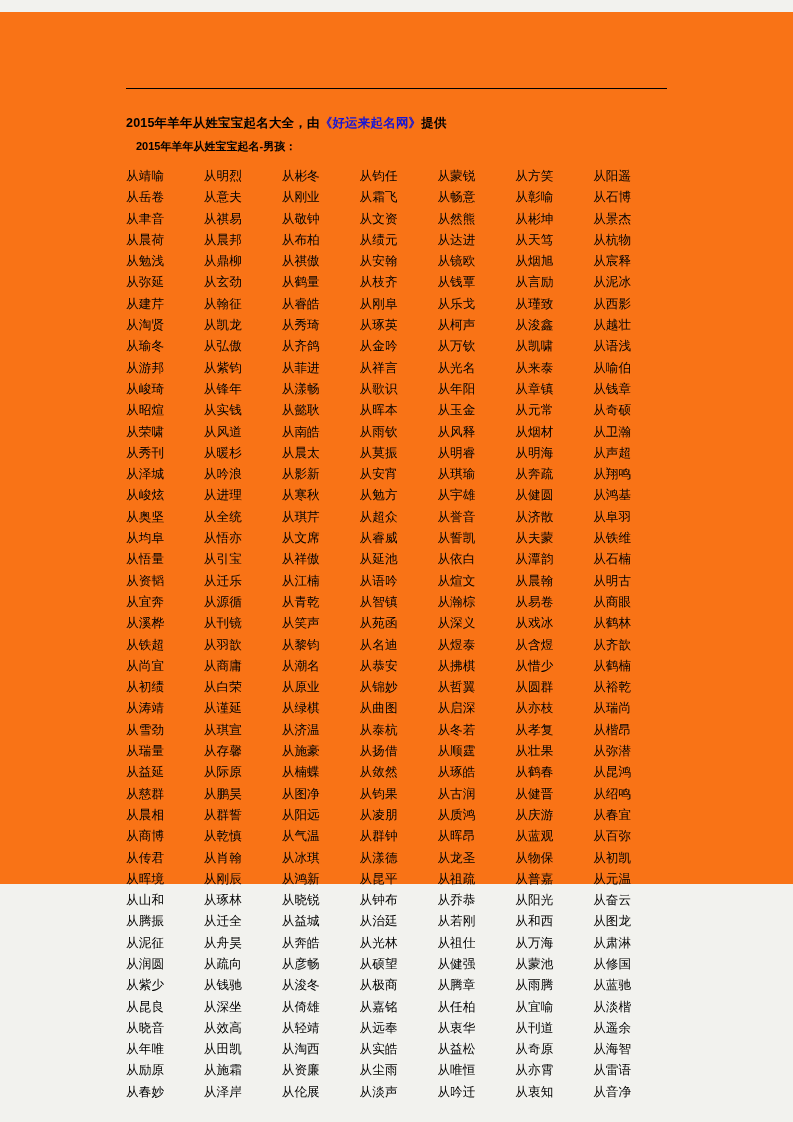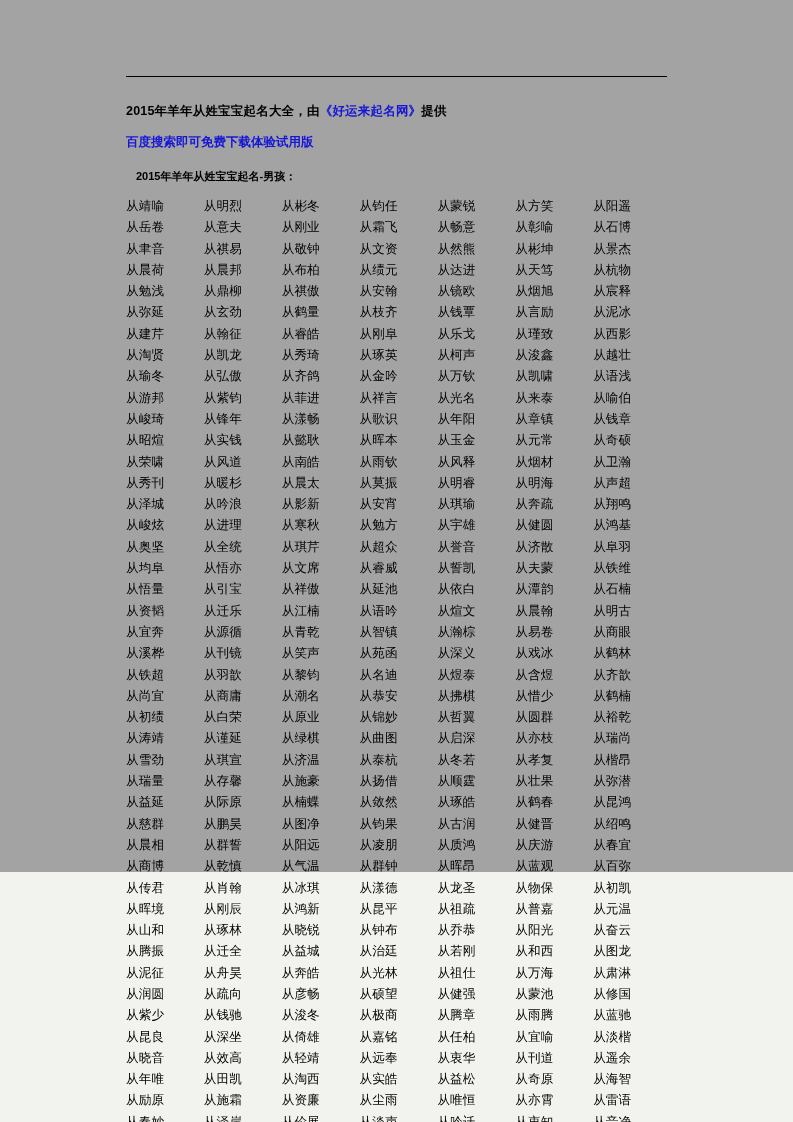--- a/index.html
+++ b/index.html
@@ -10,24 +10,24 @@
     width: 793px;
     height: 1122px;
     background: #f2f2ee;
     font-family: "Liberation Serif", serif;
     color: #000;
     position: relative;
     overflow: hidden;
   }
   .page {
     position: absolute;
-    left: 0; top: 0;
+    left: 0; top: 12px;
     width: 793px;
     height: 872px;
-    background: #a3a3a3;
+    background: #f97316;
   }
   .top-rule {
     position: absolute;
     left: 126px;
     top: 76px;
     width: 541px;
     height: 0;
     border-top: 1px solid #000;
   }
   .content {
@@ -81,21 +81,20 @@
     letter-spacing: 0.1px;
   }
 </style>
 </head>
 <body>
 
 <div class="page">
   <div class="top-rule"></div>
   <div class="content">
     <p class="title-line"><span>2015年羊年从姓宝宝起名大全，由</span><span class="brand">《好运来起名网》</span><span>提供</span></p>
-    <p class="subtitle-line">百度搜索即可免费下载体验试用版</p>
     <p class="section-title">2015年羊年从姓宝宝起名-男孩：</p>
     <div class="name-grid">
         <div class="name-cell">从靖喻</div>
         <div class="name-cell">从明烈</div>
         <div class="name-cell">从彬冬</div>
         <div class="name-cell">从钧任</div>
         <div class="name-cell">从蒙锐</div>
         <div class="name-cell">从方笑</div>
         <div class="name-cell">从阳遥</div>
         <div class="name-cell">从岳卷</div>

